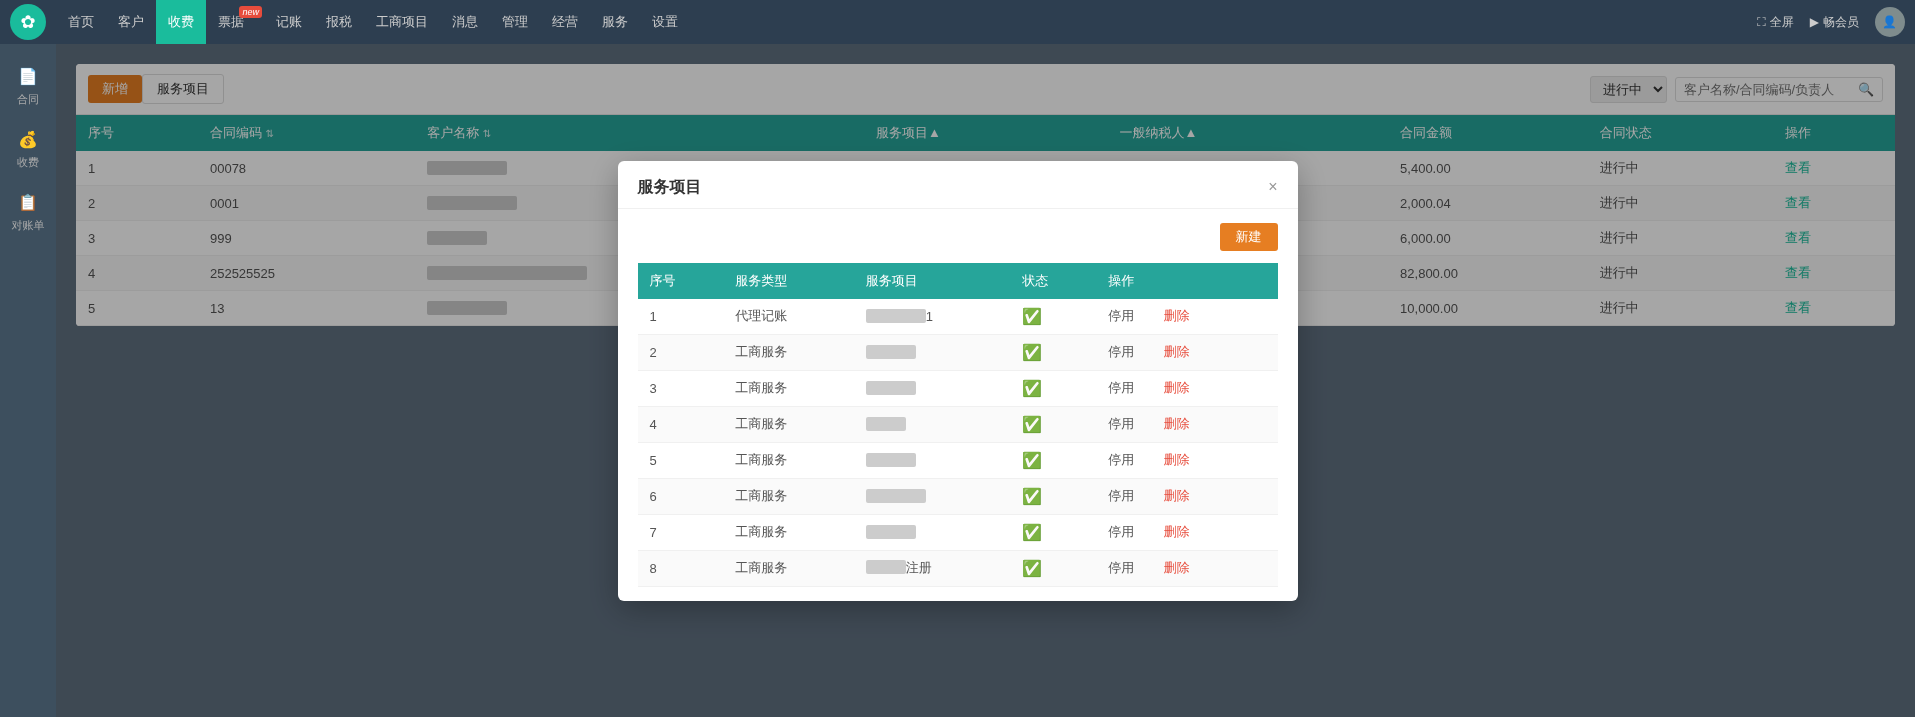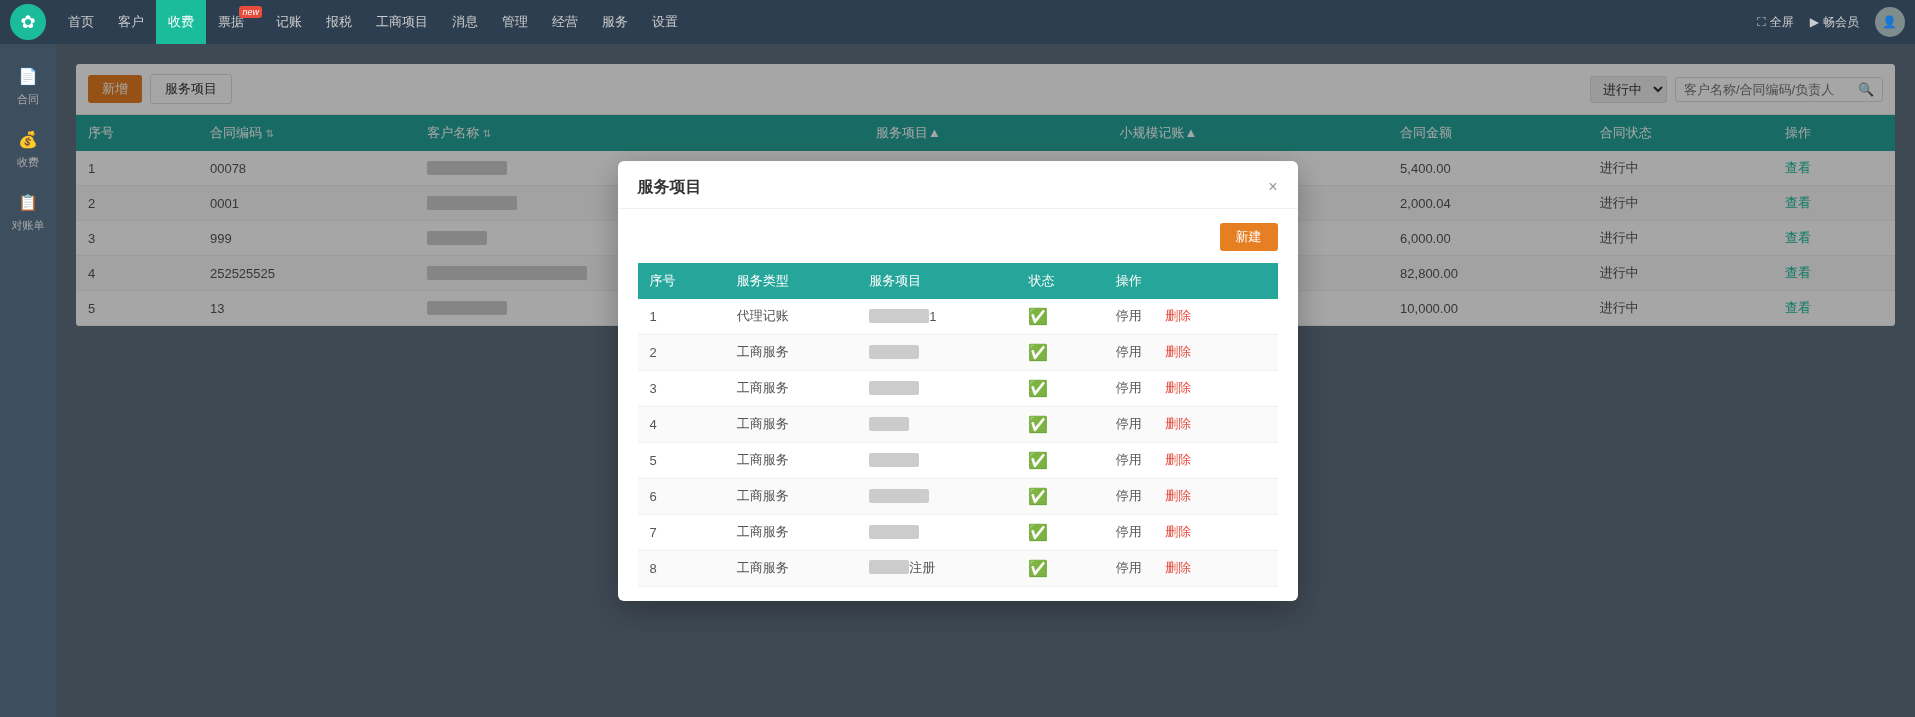--- a/index.html
+++ b/index.html
@@ -101,21 +101,21 @@
 
     
     .contract-area {
       background: #fff;
       border-radius: 4px;
       overflow: hidden;
     }
     .contract-toolbar {
       padding: 10px 12px;
       background: #fff;
-      display: flex; align-items: center; gap: 8px;
+      display: flex; align-items: center; 
       border-bottom: 1px solid #e8e8e8;
     }
     .btn-new {
       background: #e67e22;
       color: #fff;
       border: none;
       padding: 5px 14px;
       border-radius: 3px;
       cursor: pointer;
       font-size: 13px;
@@ -279,21 +279,21 @@
       color: #555;
       font-size: 13px;
     }
     .status-check {
       color: #1abc9c;
       font-size: 16px;
     }
     .action-stop {
       color: #555;
       cursor: pointer;
-      margin-right: 20px;
+      margin-right: 26px;
     }
     .action-delete {
       color: #e74c3c;
       cursor: pointer;
     }
     .scrollbar-area {
       position: relative;
     }
     .sort-icon { font-size: 10px; color: rgba(255,255,255,0.8); }
   </style>
@@ -364,21 +364,21 @@
       </div>
     </div>
 
     <table class="data-table">
       <thead>
         <tr>
           <th>序号</th>
           <th style="cursor:pointer">合同编码 <span class="sort-icon">⇅</span></th>
           <th style="cursor:pointer">客户名称 <span class="sort-icon">⇅</span></th>
           <th style="cursor:pointer">服务项目▲</th>
-          <th style="cursor:pointer">小规模记账▲</th>
+          <th style="cursor:pointer">一般纳税人▲</th>
           <th>合同金额</th>
           <th>合同状态</th>
           <th>操作</th>
         </tr>
       </thead>
       <tbody>
         <tr>
           <td>1</td>
           <td>00078</td>
           <td><span class="blurred-text" style="width:80px">&nbsp;&nbsp;&nbsp;&nbsp;&nbsp;&nbsp;&nbsp;&nbsp;</span></td>

